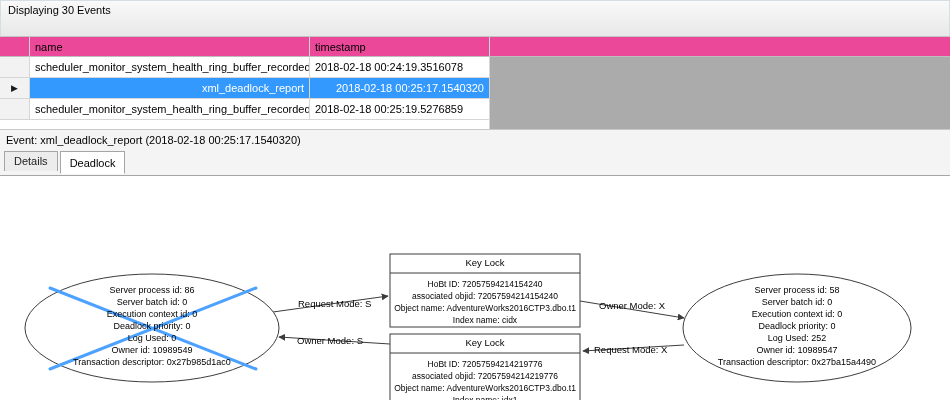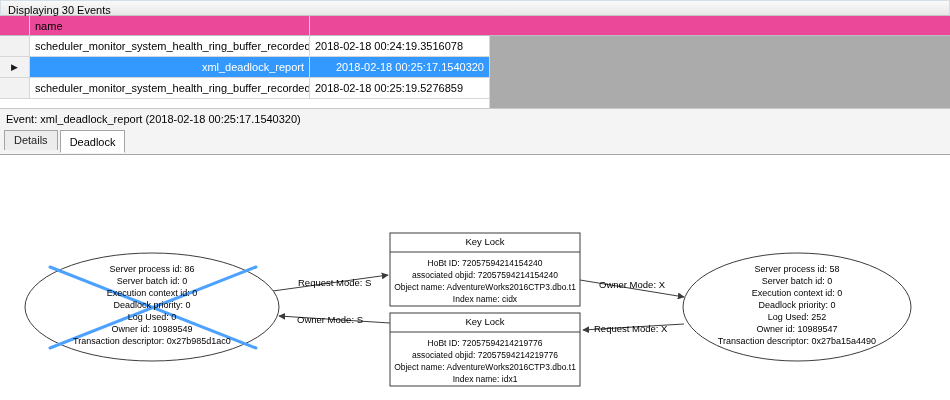--- a/index.html
+++ b/index.html
@@ -1,20 +1,20 @@
 <!DOCTYPE html>
 <html><head>
 <meta charset="utf-8">
 <style>
   * { box-sizing: border-box; margin: 0; padding: 0; }
   html,body { width: 950px; height: 400px; overflow: hidden; background: #fff;
               font-family: "Liberation Sans", sans-serif; }
 
   
-  .titlebar { height: 16px; background: linear-gradient(#f9f9f9,#e8e8e8);
+  .titlebar { height: 37px; background: linear-gradient(#f9f9f9,#e8e8e8);
               border: 1px solid #d5dde5; border-bottom: 1px solid #c3c3c3;
               font-size: 11px; line-height: 18px; padding-left: 7px; color: #000; }
 
   
   .grid { height: 92px; background: #fff; }
   .grid .row { display: flex; height: 21px; background: #fff; }
   .grid .row.hdr { height: 20px; }
   .cell { font-size: 11px; line-height: 20px; padding: 0 5px; white-space: nowrap;
           overflow: hidden; border-right: 1px solid #d6d6d6; border-bottom: 1px solid #d6d6d6;
           color: #000; }
@@ -56,20 +56,21 @@
 </style>
 </head>
 <body>
 
 <div class="titlebar">Displaying 30 Events</div>
 
 <div class="grid">
   <div class="row hdr">
     <div class="cell sel"></div>
     <div class="cell c-name">name</div>
+    <div class="cell c-ts">timestamp</div>
     <div class="cell c-fill"></div>
   </div>
 
   <div class="row">
     <div class="cell sel"></div>
     <div class="cell c-name">scheduler_monitor_system_health_ring_buffer_recorded</div>
     <div class="cell c-ts">2018-02-18 00:24:19.3516078</div>
     <div class="cell c-fill"></div>
   </div>
 

